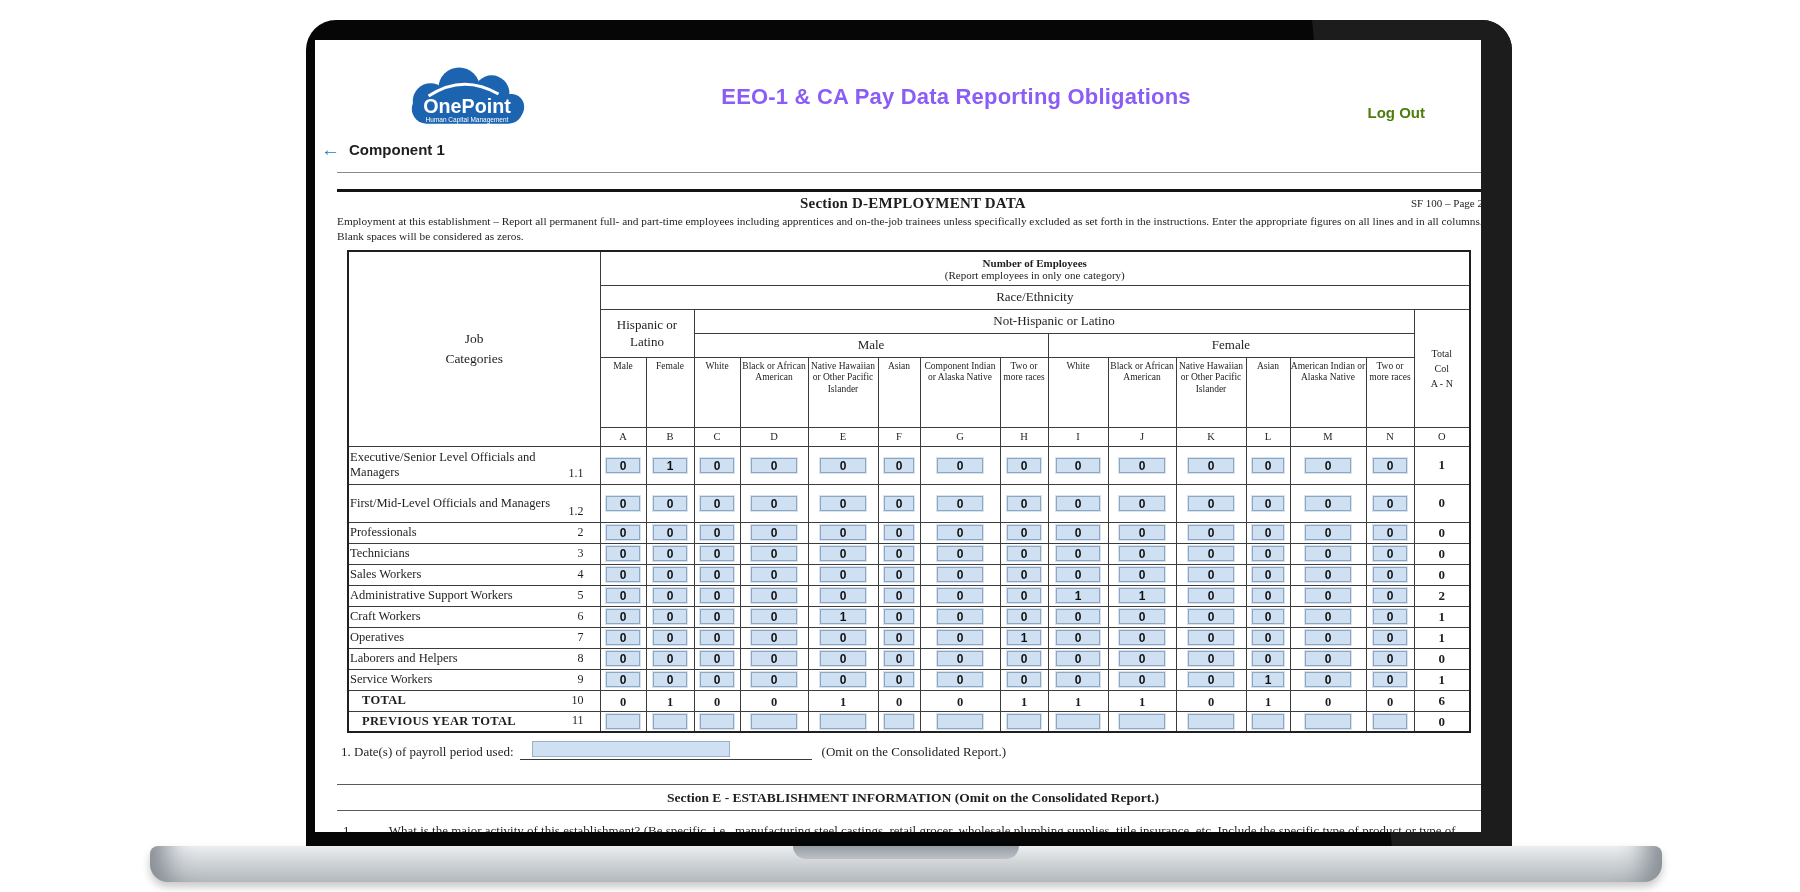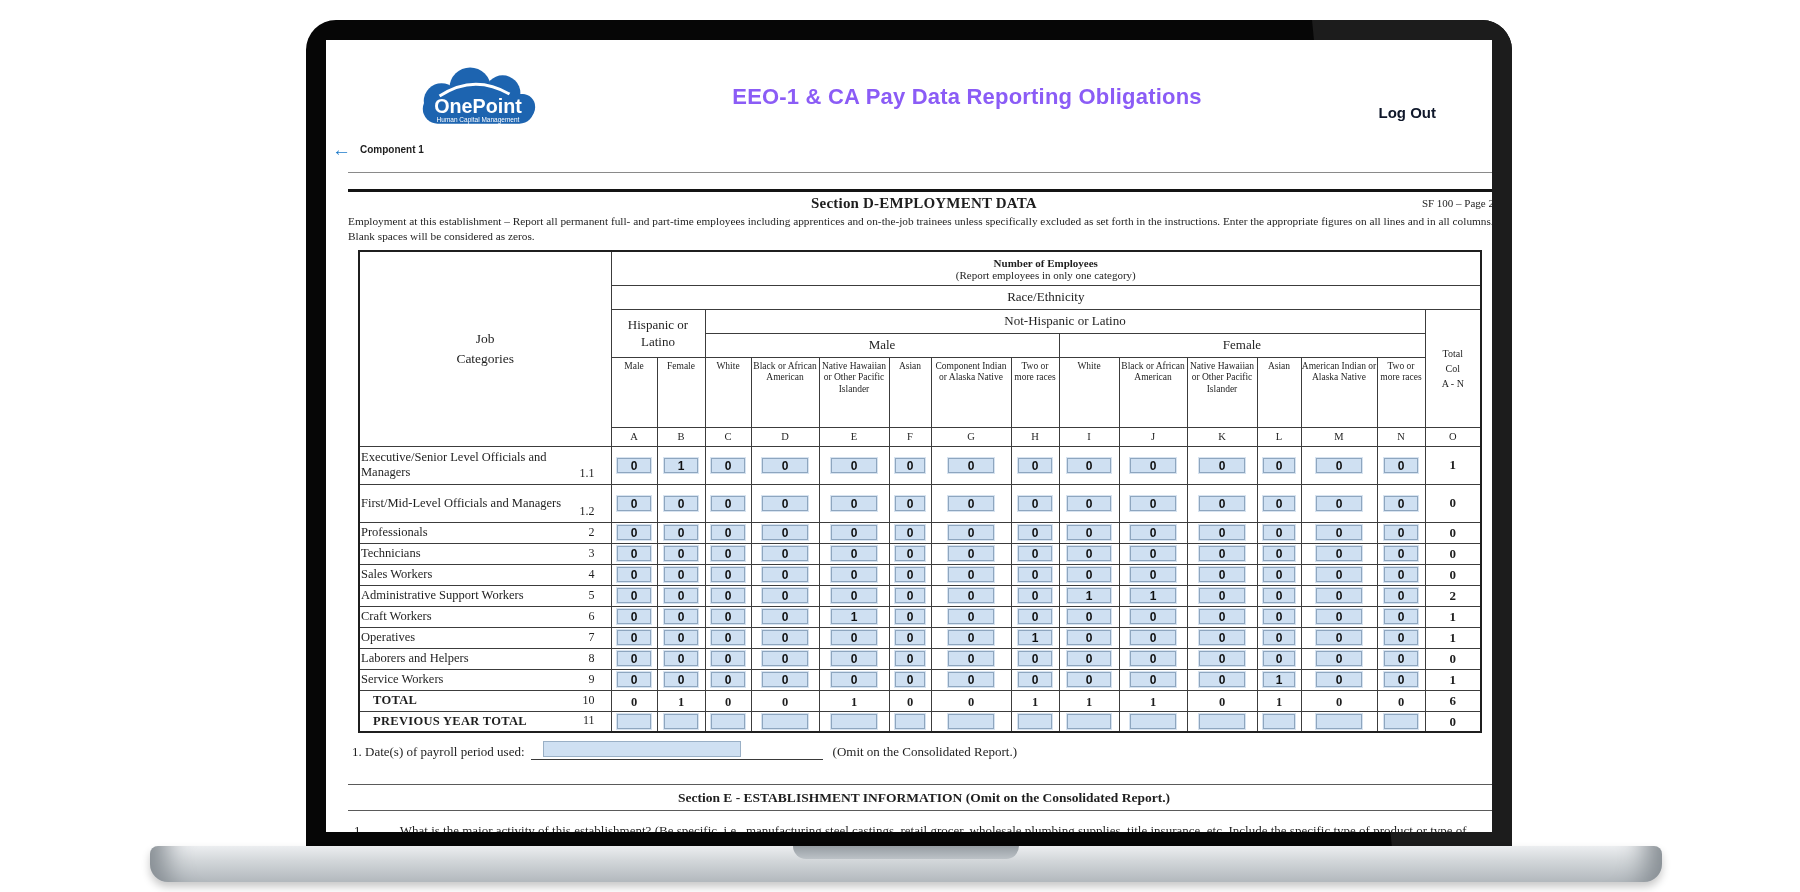--- a/index.html
+++ b/index.html
@@ -5,40 +5,40 @@
   * { margin:0; padding:0; box-sizing:border-box; }
   html,body { width:1800px; height:892px; background:#ffffff; font-family:"Liberation Sans",sans-serif; }
   .stage { position:relative; width:1800px; height:892px; overflow:hidden; background:#fff; }
 
   
   .laptop-frame { position:absolute; left:306px; top:20px; width:1206px; height:828px;
     background:#060606; border-radius:30px 30px 0 0; }
   .bezel-reflection { position:absolute; top:0; right:0; width:470px; height:100%;
     border-radius:0 30px 0 0; background:#1c1c1c;
     clip-path:polygon(270px 0, 100% 0, 100% 100%, 350px 100%); }
-  .screen { position:absolute; left:20px; top:20px; width:1166px; height:792px;
+  .screen { position:absolute; left:9px; top:20px; width:1166px; height:792px;
     background:#fff; overflow:hidden; }
   .laptop-base { position:absolute; left:150px; top:846px; width:1512px; height:36px;
     border-radius:8px 8px 18px 18px;
     background:linear-gradient(180deg,#eceef0 0%,#d3d7da 40%,#b2b8bd 100%);
     box-shadow:inset 46px 0 26px -30px #868d93, inset -46px 0 26px -30px #868d93, 0 5px 9px rgba(0,0,0,.22); }
   .base-notch { position:absolute; left:50%; top:0; transform:translateX(-50%);
     width:226px; height:13px; border-radius:0 0 15px 15px;
     background:linear-gradient(180deg,#969da3,#bcc2c7); }
 
   
   .app-title { position:absolute; left:116px; right:0; top:44px; text-align:center;
     font-size:22px; font-weight:700; color:#8b5cf6; letter-spacing:.2px; }
   .logout { position:absolute; right:56px; top:64px; font-size:15px; font-weight:700;
-    color:#0f172a; cursor:pointer; }
+    color:#4d7c0f; cursor:pointer; }
   .logo { position:absolute; left:82px; top:26px; width:138px; height:66px; }
   .breadcrumb { position:absolute; left:6px; top:100px; display:flex; align-items:center;
     gap:9px; cursor:pointer; }
   .back-arrow { color:#1b79c9; font-size:19px; font-weight:700; line-height:1; }
-  .breadcrumb-label { font-size:10px; font-weight:700; color:#1e1e1e; }
+  .breadcrumb-label { font-size:15px; font-weight:700; color:#1e1e1e; }
 
   
   .form { position:absolute; left:22px; top:132px; width:1152px; border-top:1px solid #8a8a8a;
     font-family:"Liberation Serif",serif; color:#1e1e1e; }
   .form-rule { border-top:3px solid #141414; margin-top:16px; }
   .sf-ref { position:absolute; top:24px; right:6px; font-size:11px; }
   .secd-title { text-align:center; font-size:15px; font-weight:700; margin-top:3px; letter-spacing:.2px; }
   .instructions { font-size:11.3px; line-height:1.3; margin-top:2px; }
 
   table.emp { border-collapse:collapse; table-layout:fixed; width:1104px; margin:7px 0 0 10px;

